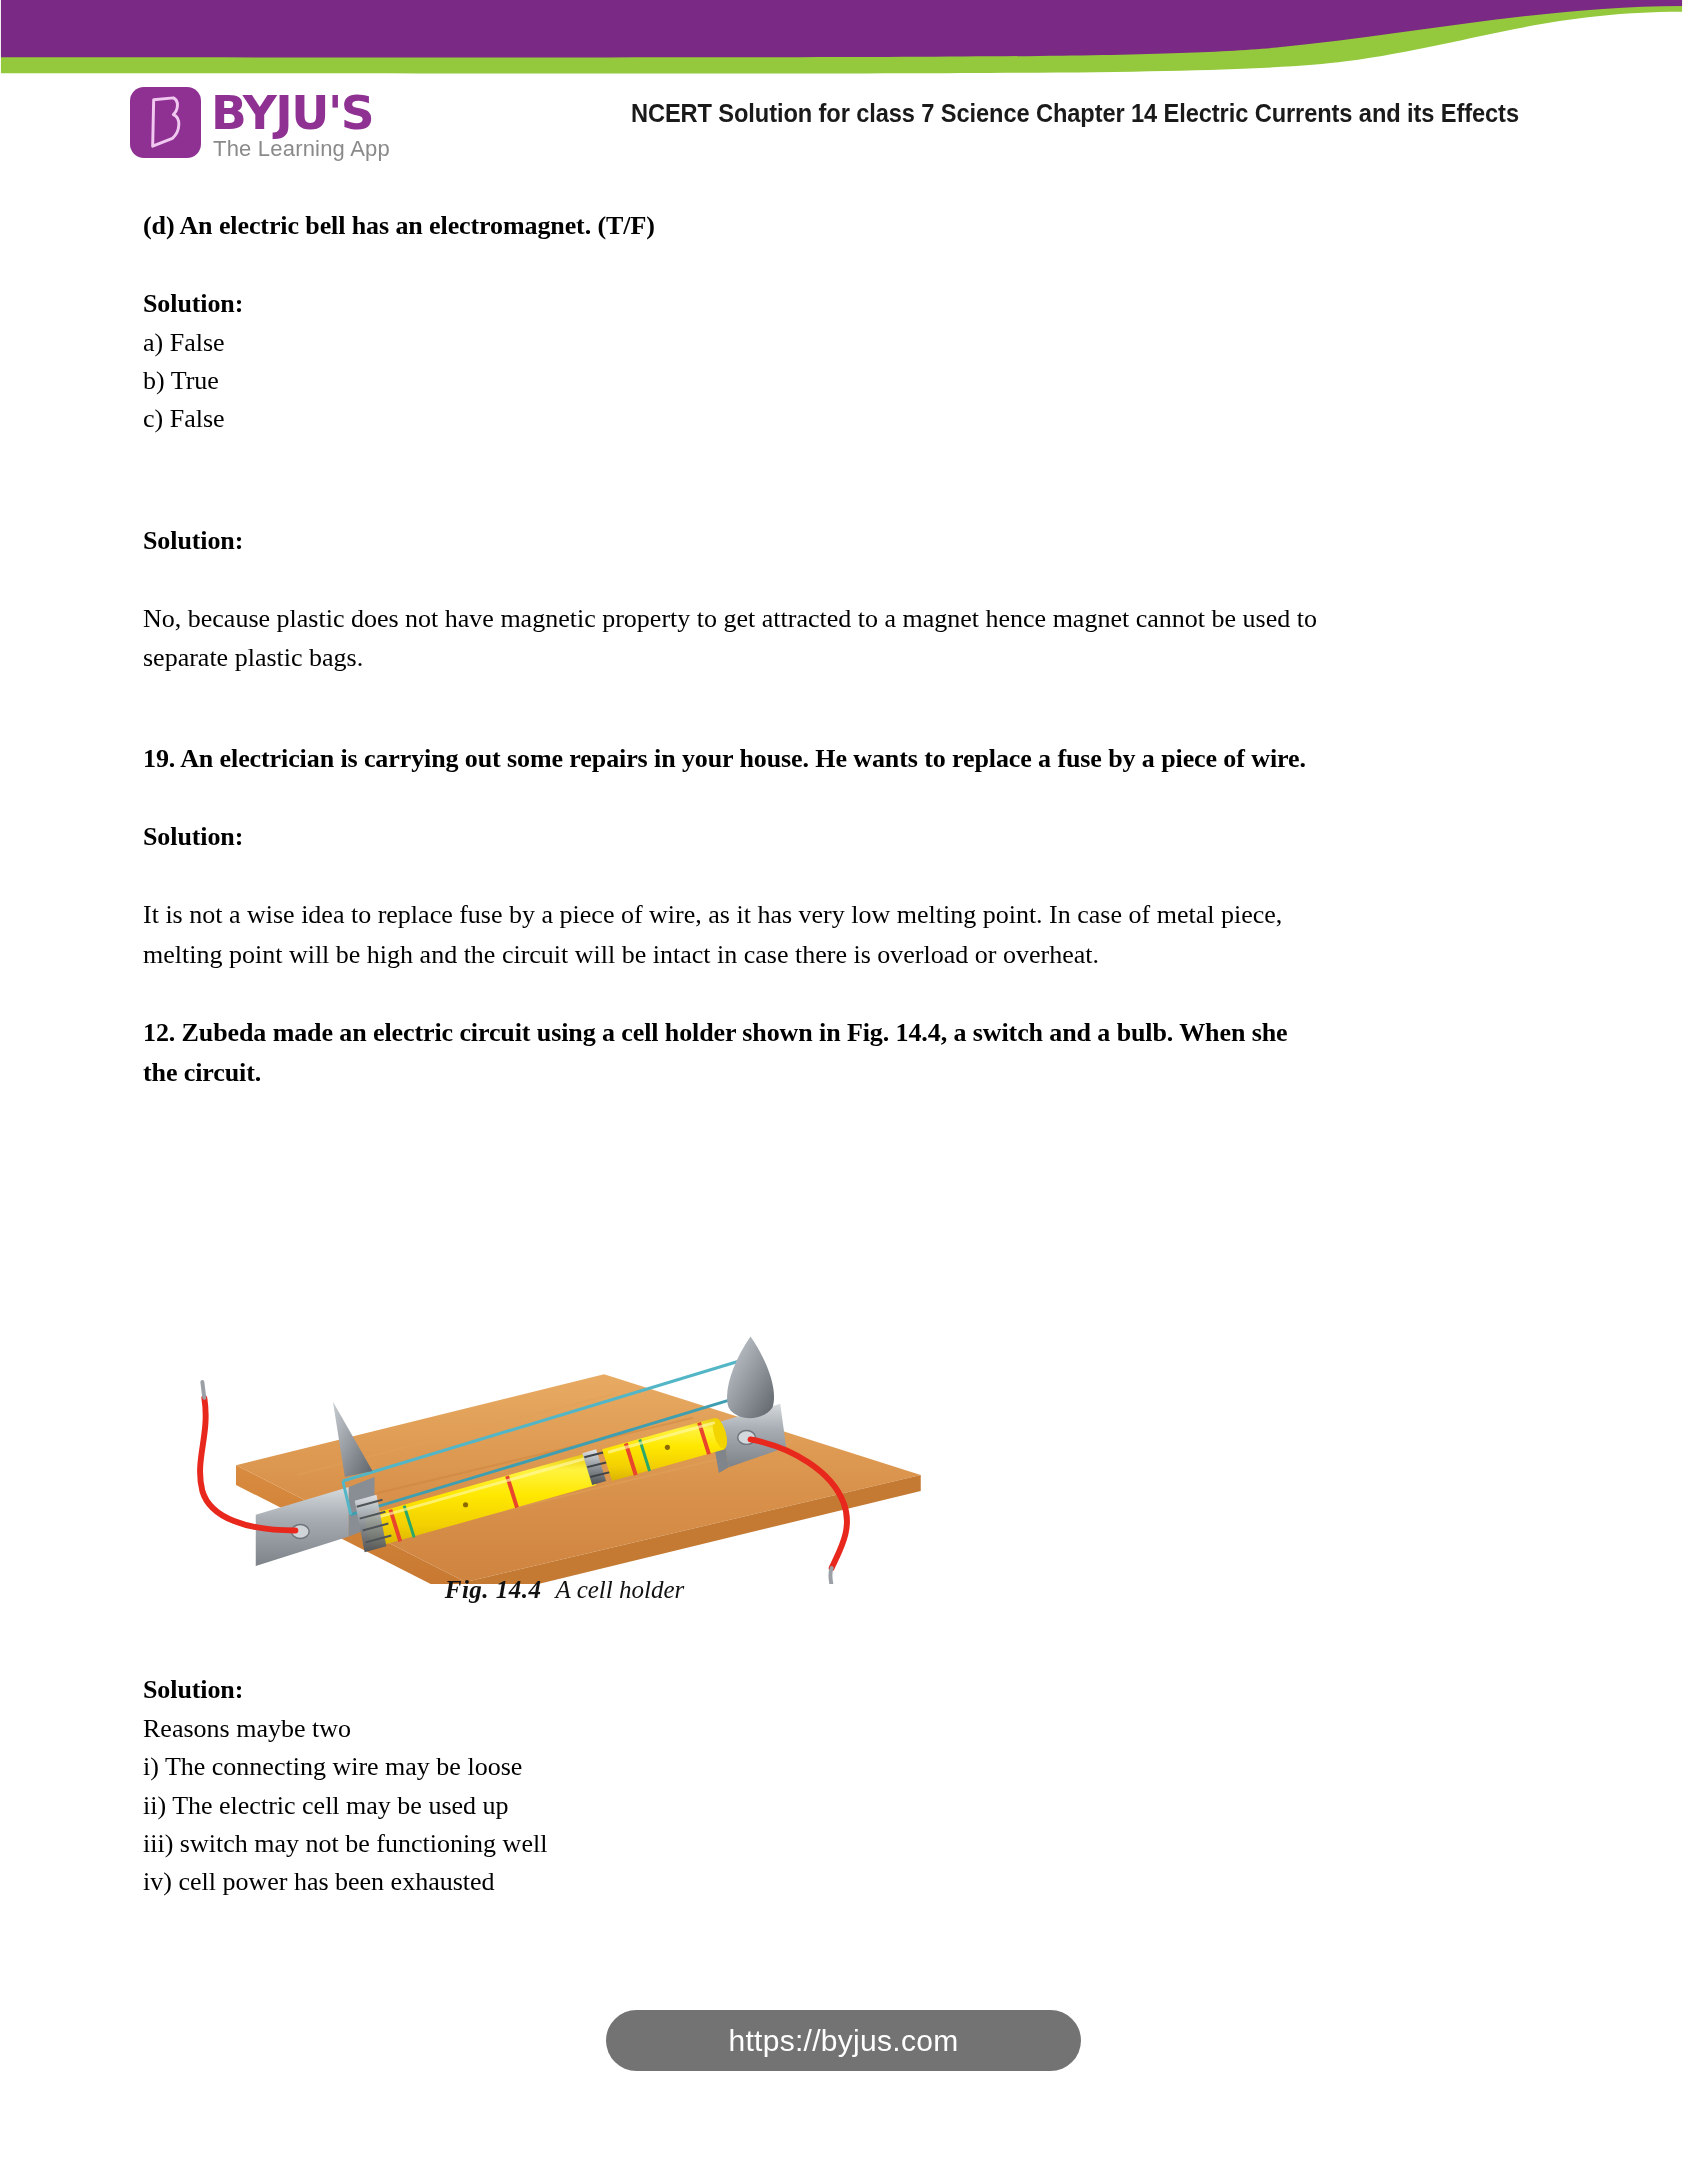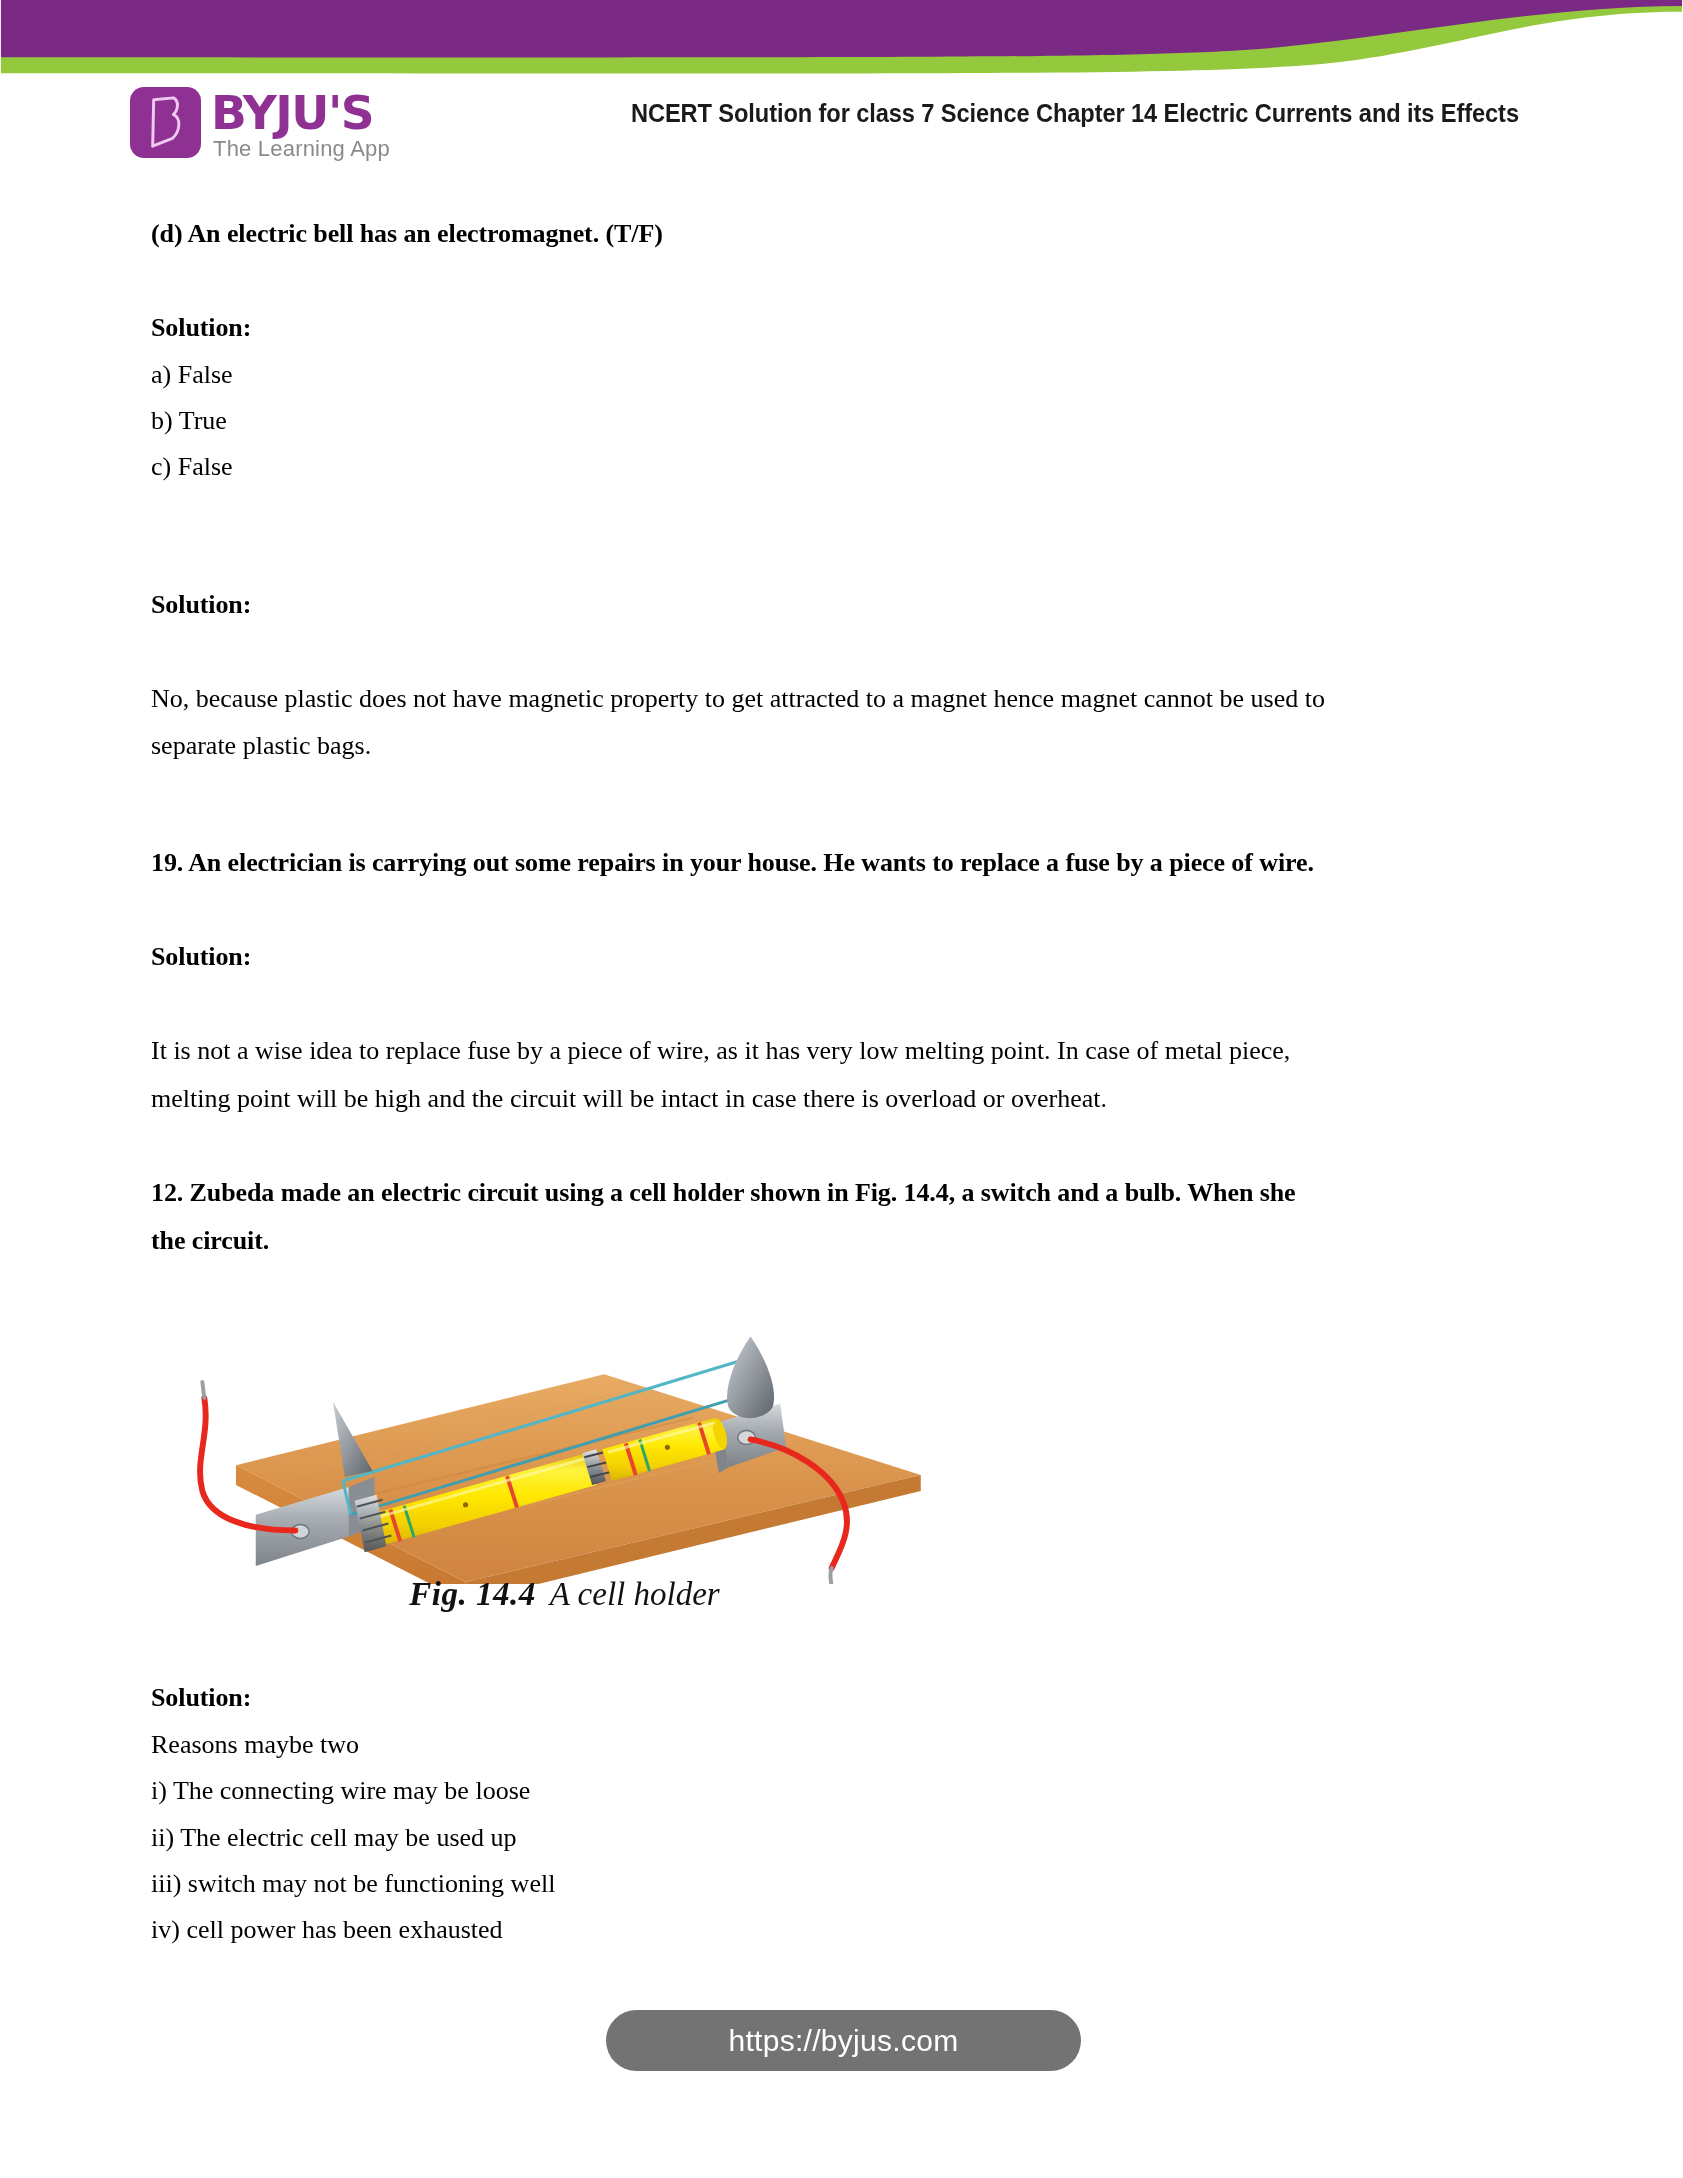--- a/index.html
+++ b/index.html
@@ -85,21 +85,21 @@
     left: 139px;
     top: 204px;
     width: 1406px;
   }
   .q, .para, .sol-head, .line {
     color: #000;
     font-size: 26px;
     line-height: 1.38;
   }
   .bold { font-weight: bold; }
-  .blk { margin: 12px; }
+  .blk { margin: 4px; }
   .sp-md  { height: 34px; }
   .sp-lg  { height: 44px; }
   .sp-xl  { height: 57px; }
   .tight-list .line { line-height: 1.32; }
 
   .q.bold, .sol-head.bold { letter-spacing: -0.1px; }
 
   
   .figure {
     position: absolute;
@@ -114,21 +114,21 @@
     width: 851px;
     height: 396px;
   }
   .fig-caption {
     position: absolute;
     left: 0;
     top: 388px;
     width: 851px;
     text-align: center;
     font-family: "Liberation Serif", serif;
-    font-size: 33px;
+    font-size: 25px;
     font-style: italic;
     color: #111;
     white-space: nowrap;
   }
   .fig-caption .fignum {
     font-weight: bold;
     font-style: italic;
     letter-spacing: 0.5px;
   }
   .fig-caption .figtext { margin-left: 14px; }

